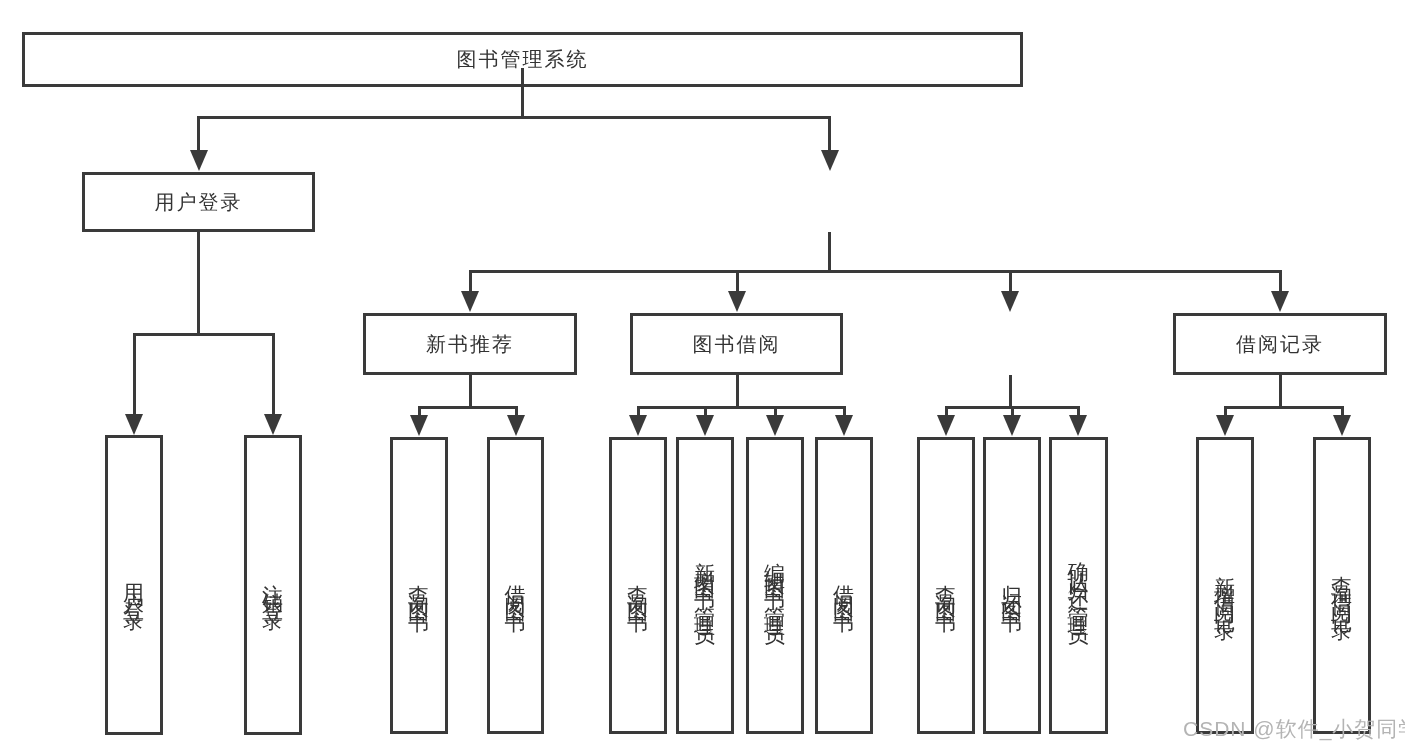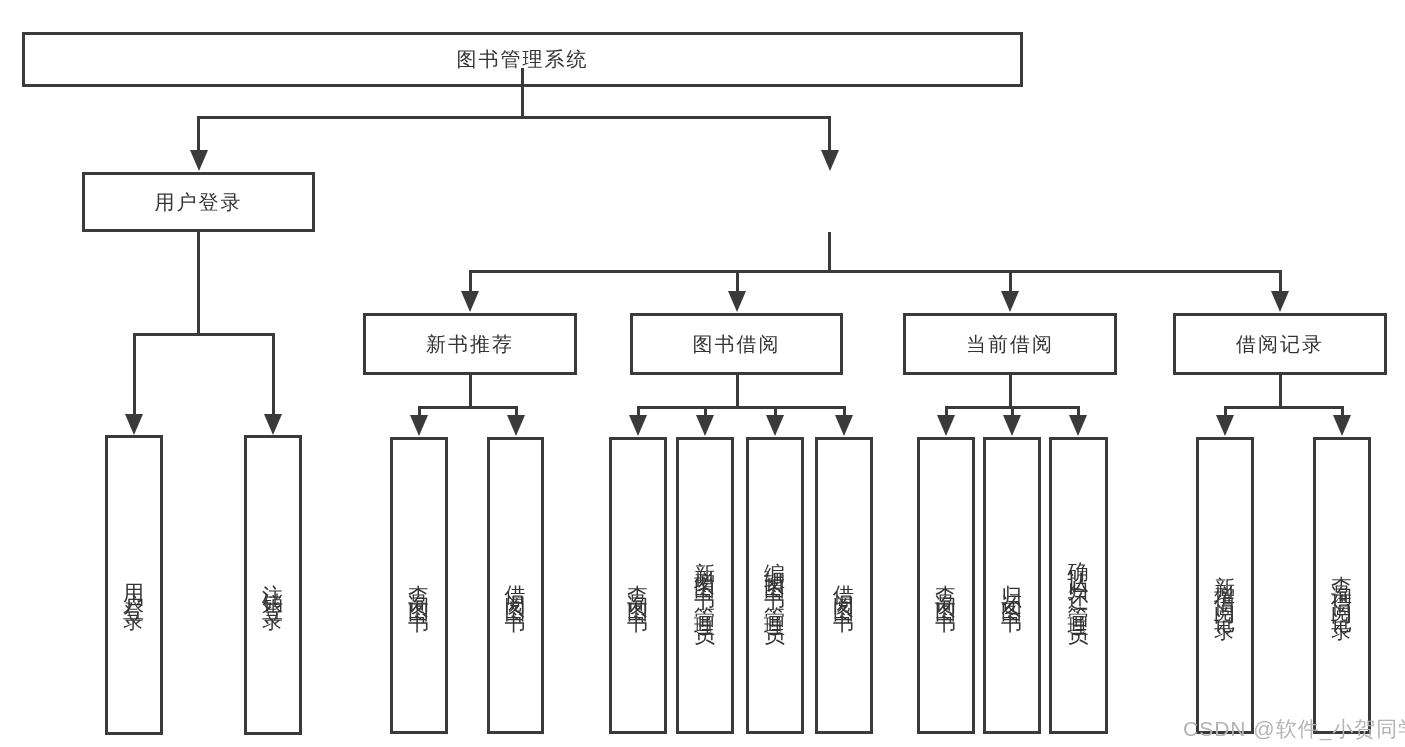--- a/index.html
+++ b/index.html
@@ -62,21 +62,20 @@
   <div class="ah" style="left:461px;top:291px;"></div>
   <div class="vline" style="left:736px;top:270px;height:23px;"></div>
   <div class="ah" style="left:728px;top:291px;"></div>
   <div class="vline" style="left:1009px;top:270px;height:23px;"></div>
   <div class="ah" style="left:1001px;top:291px;"></div>
   <div class="vline" style="left:1279px;top:270px;height:23px;"></div>
   <div class="ah" style="left:1271px;top:291px;"></div>
 
   <div class="box" style="left:630px;top:313px;width:213px;height:62px;">图书借阅</div>
   <div class="box" style="left:363px;top:313px;width:214px;height:62px;">新书推荐</div>
-  <div class="box" style="left:903px;top:313px;width:214px;height:62px;">当前借阅</div>
   <div class="box" style="left:1173px;top:313px;width:214px;height:62px;">借阅记录</div>
 
   <div class="vline" style="left:469px;top:375px;height:33px;"></div>
   <div class="hline" style="left:418px;top:406px;width:100px;"></div>
   <div class="vline" style="left:418px;top:406px;height:12px;"></div>
   <div class="ah" style="left:410px;top:415px;"></div>
   <div class="vline" style="left:515px;top:406px;height:12px;"></div>
   <div class="ah" style="left:507px;top:415px;"></div>
 
   <div class="vline" style="left:736px;top:375px;height:33px;"></div>

